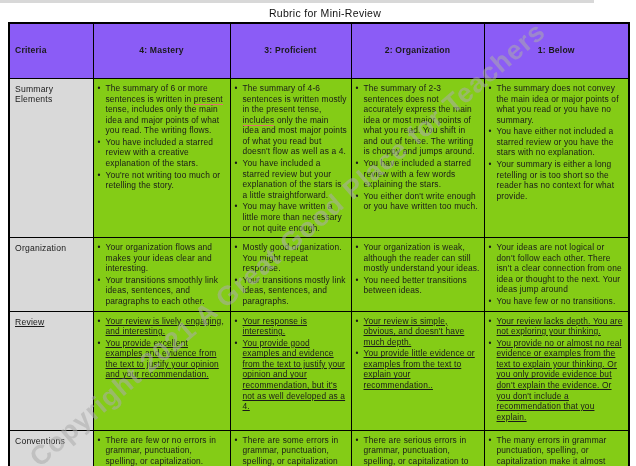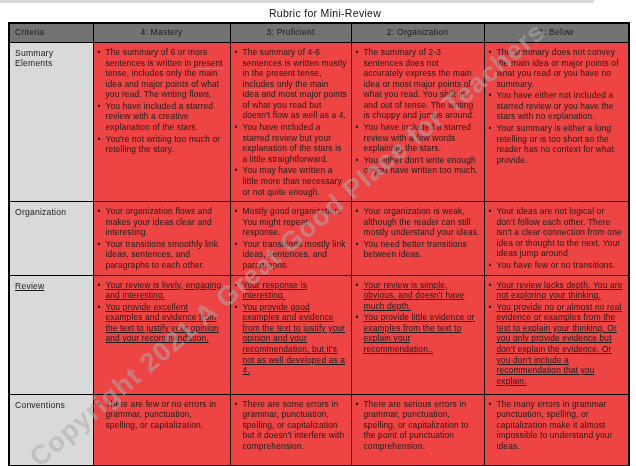--- a/index.html
+++ b/index.html
@@ -17,30 +17,30 @@
     text-align:center;font-size:10.5px;letter-spacing:.3px;color:#111;padding-left:7px;
   }
   table.rubric{
     position:absolute;top:22px;left:8px;width:620px;
     border-collapse:collapse;table-layout:fixed;
     border:2px solid #000;
     background:#fff;
   }
   th,td{border:1.5px solid #000;vertical-align:top;}
   th.h{
-    background:#737373;font-weight:normal;font-size:8.6px;
-    padding:3px 4px;text-align:center;letter-spacing:.2px;height:12px;
+    background:#8b5cf6;font-weight:bold;font-size:8.6px;
+    padding:21px 4px;text-align:center;letter-spacing:.2px;height:12px;
   }
   th.crit-h{text-align:left;padding-left:5px;}
   td.crit{
     background:#d9d9d9;font-size:8.6px;padding:5px 4px 4px 5px;
     letter-spacing:.2px;
     margin-left:36px;
   }
-  td.cell{background:#ef4444;padding:4px 3px 3px 3px;margin-top:48px;}
+  td.cell{background:#84cc16;padding:4px 3px 3px 3px;margin-top:48px;}
   ul.bullets{margin:0;padding:0;list-style:none;}
   ul.bullets li{
     position:relative;padding-left:9px;margin:0 0 1px 0;
     font-size:8.4px;line-height:1.26;letter-spacing:.15px;
   }
   ul.bullets li::before{
     content:"\2022";position:absolute;left:1px;top:0;font-size:8.4px;
   }
   tbody tr:nth-child(1){height:157px;}
   tbody tr:nth-child(2){height:71px;}

